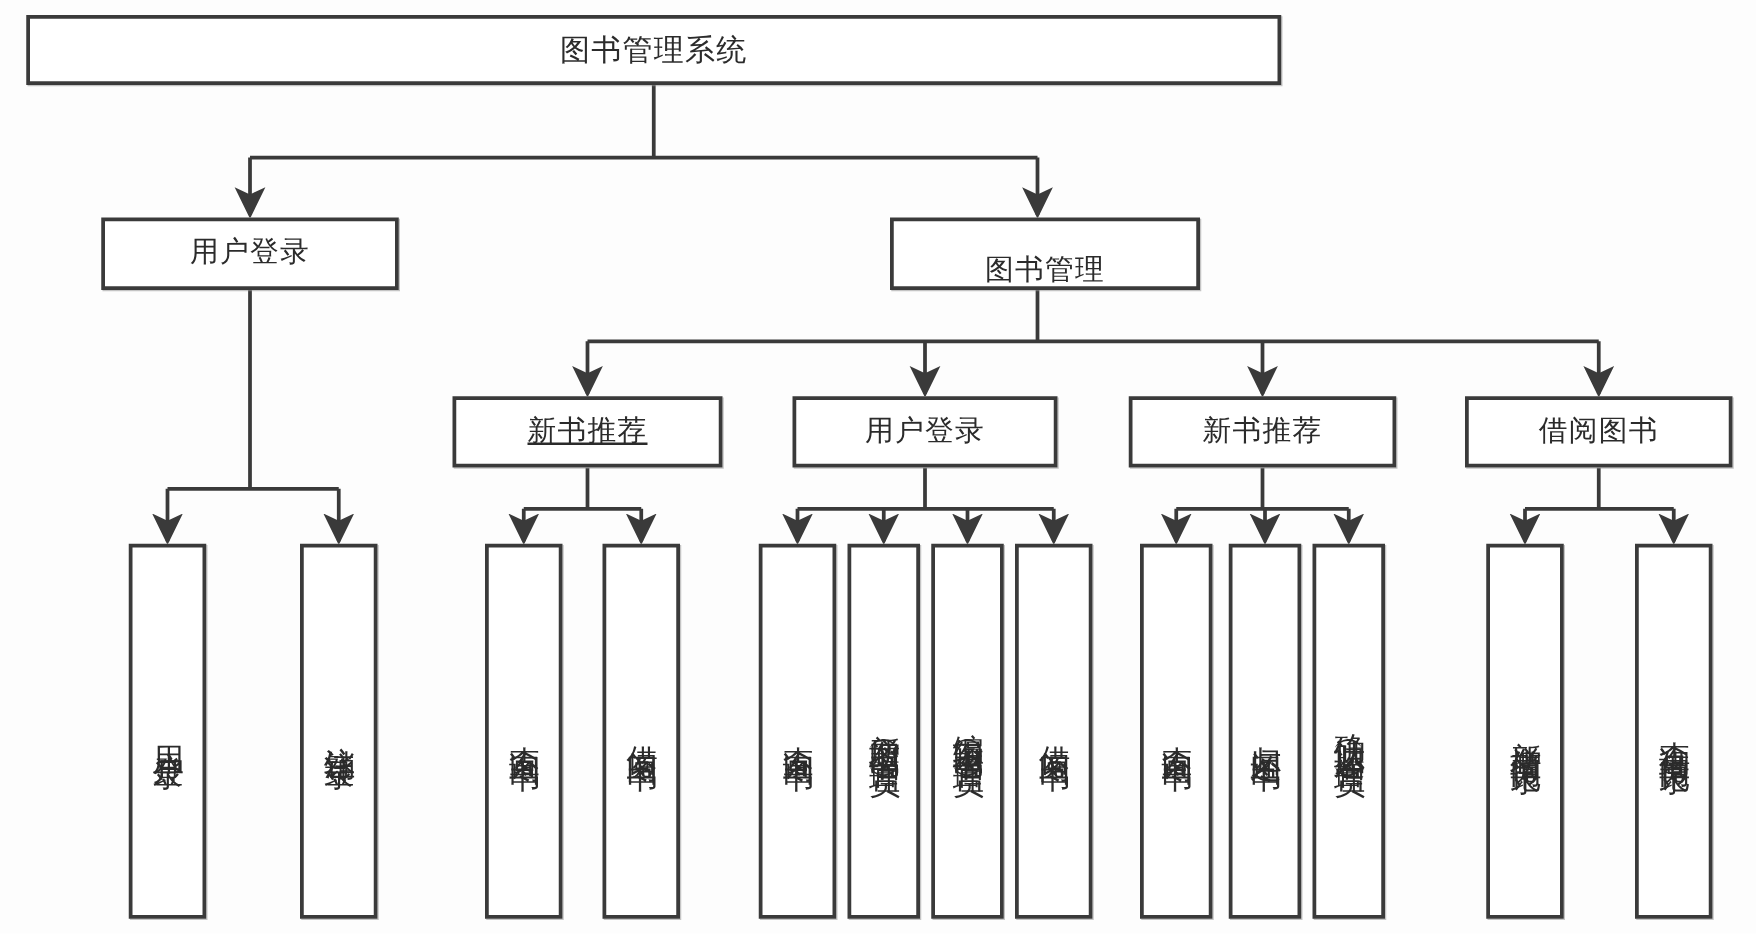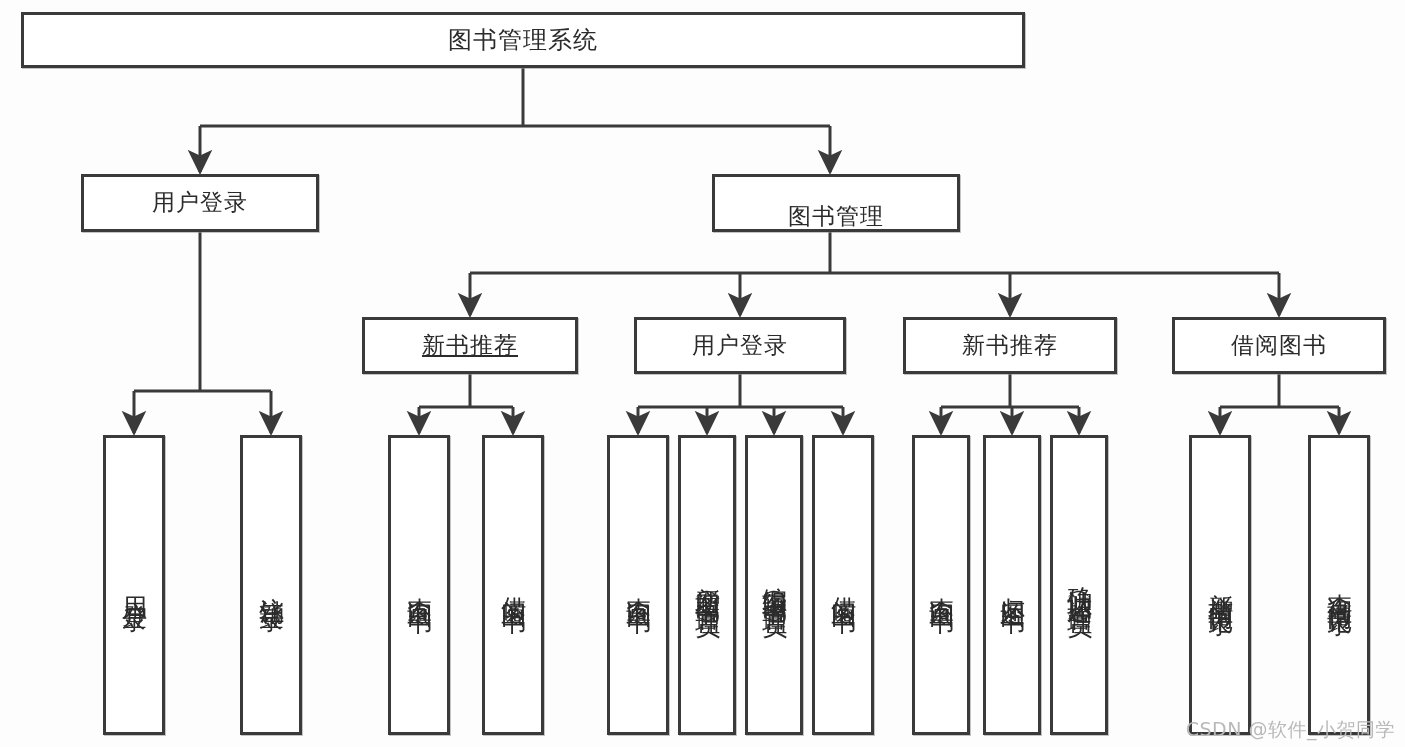--- a/index.html
+++ b/index.html
@@ -171,14 +171,13 @@
         <span class="vlabel">确认归还（管理员）</span>
       </div>
       <div class="node vert" style="left: 1189px; top: 435px; width: 62px; height: 300px;">
         <span class="vlabel">新增借阅记录</span>
       </div>
       <div class="node vert" style="left: 1308px; top: 435px; width: 62px; height: 300px;">
         <span class="vlabel">查询借阅记录</span>
       </div>
     </div>
 
-  <div class="watermark">CSDN @软件_小贺同学</div>
 </div>
 
 </body></html>

